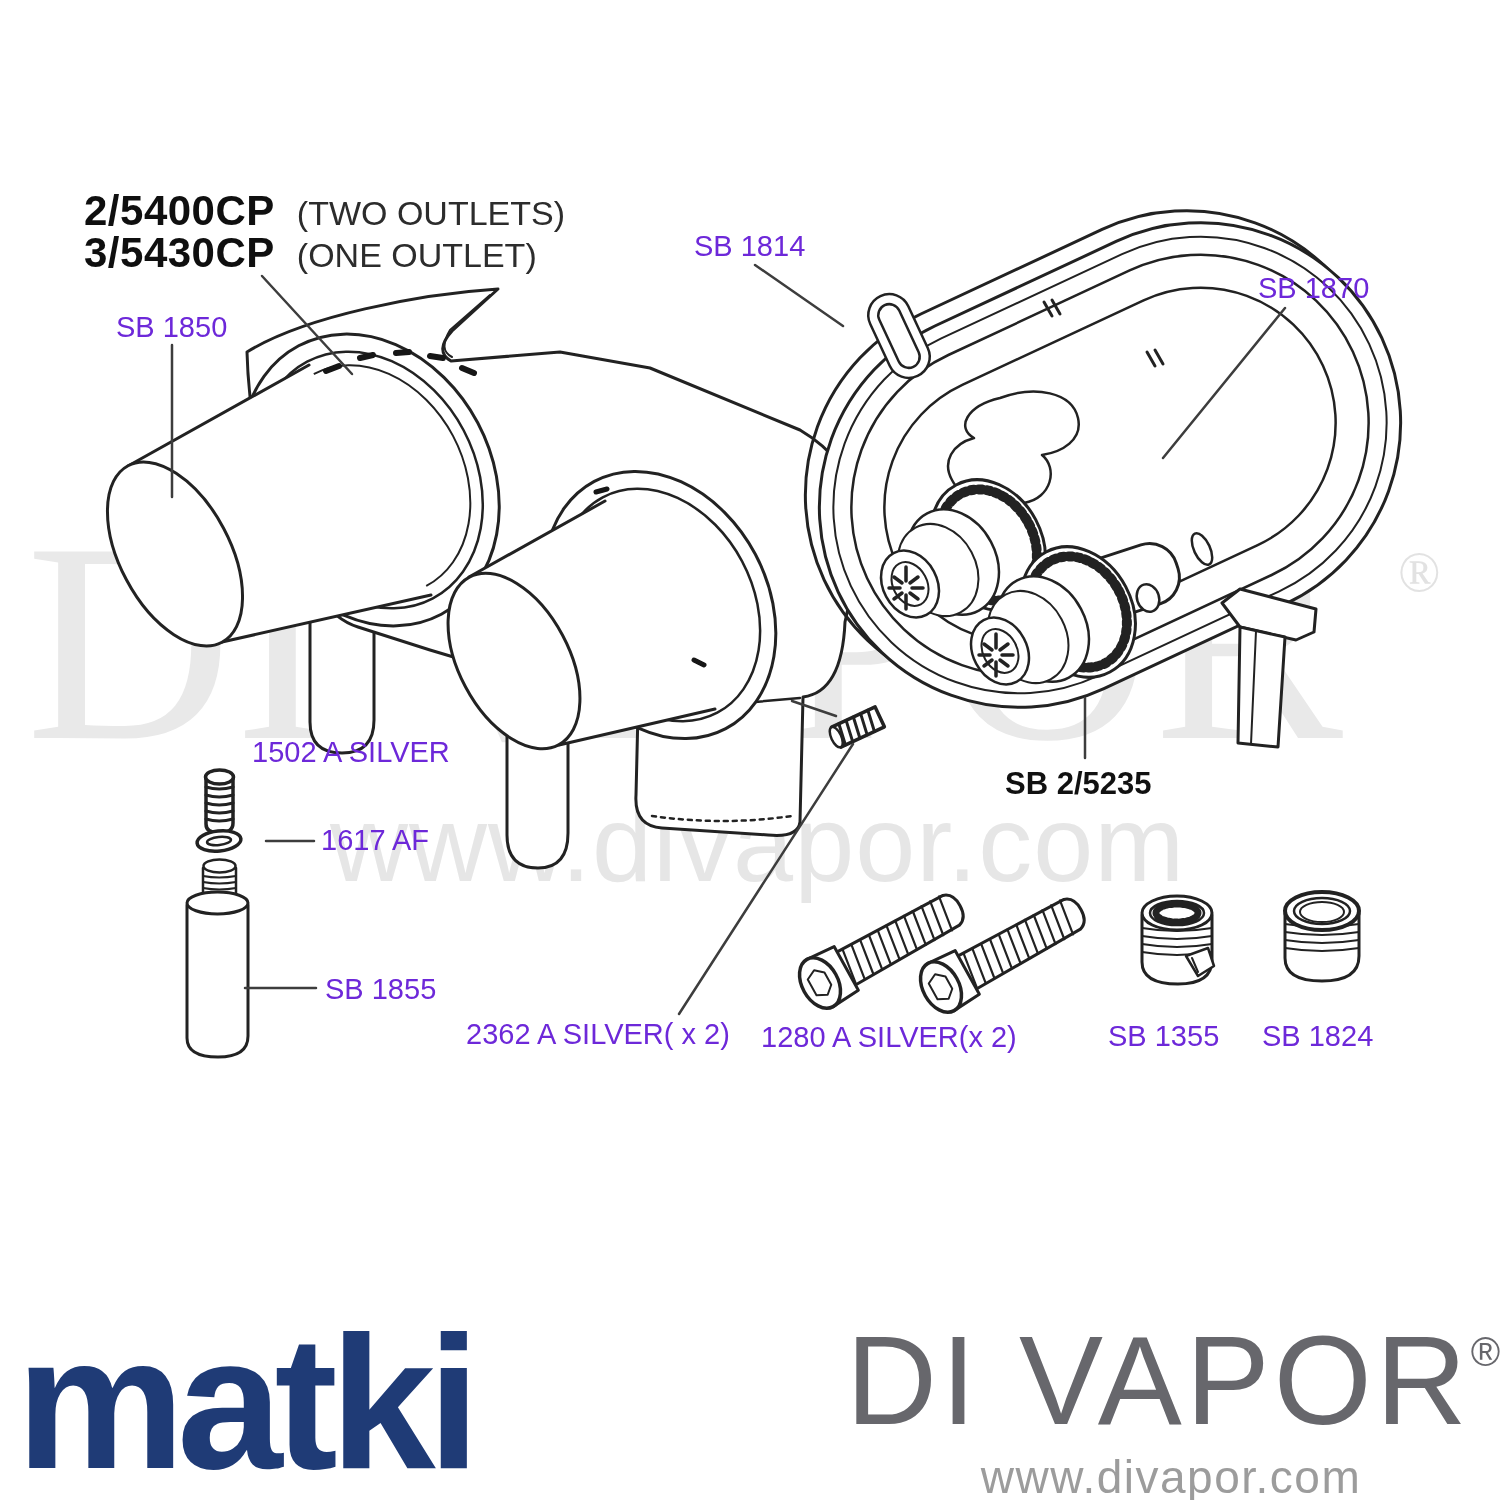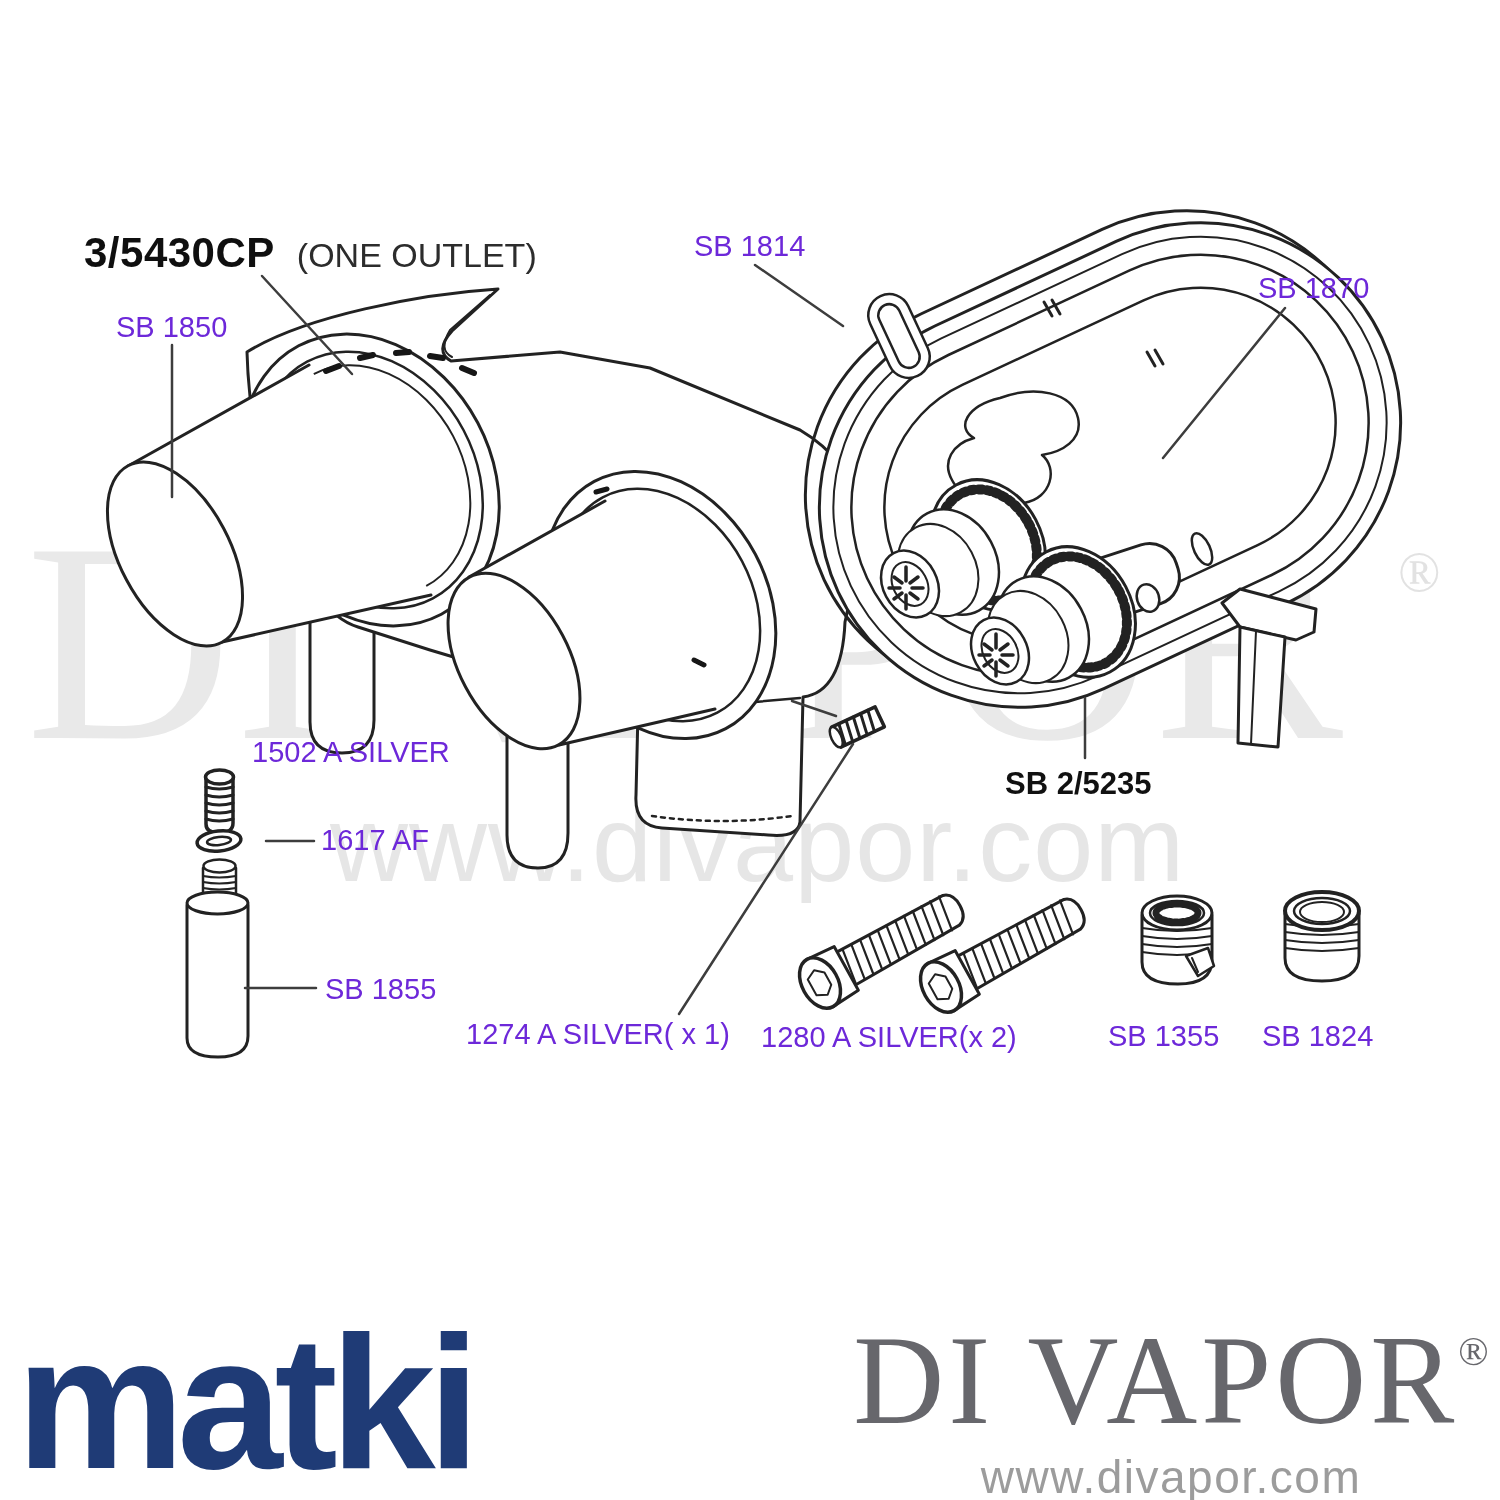--- a/index.html
+++ b/index.html
@@ -17,21 +17,21 @@
   
   .lbl{position:absolute;z-index:3;font-size:29px;color:#6d28d9;white-space:nowrap;}
   .lbl.bold{font-weight:bold;font-size:31px;color:#111;}
   .codes-row{position:absolute;z-index:3;white-space:nowrap;}
   .codes-row .code{font-weight:bold;font-size:42px;color:#0f0f0f;letter-spacing:0.5px;}
   .codes-row .variant{font-size:34px;color:#2c2c2c;margin-left:22px;}
   
   .matki{position:absolute;left:16px;top:1307px;z-index:4;font-weight:bold;font-size:190px;
          line-height:1;letter-spacing:-8px;color:#1f3b76;}
   .dv-block{position:absolute;left:846px;top:1318px;width:650px;z-index:4;text-align:center;}
-  .dv-name{font-family:Liberation Serif, serif;font-size:126px;line-height:1;
+  .dv-name{font-family:Liberation Sans, sans-serif;font-size:126px;line-height:1;
            letter-spacing:4px;color:#67676c;white-space:nowrap;}
   .dv-name sup{font-size:40px;vertical-align:58px;letter-spacing:0;}
   .dv-url{font-size:46px;color:#9c9c9c;letter-spacing:1.5px;margin-top:6px;}
 </style>
 </head>
 <body>
 
 <div id="canvas">
 
   <div class="wm-brand">DI VAPOR</div>
@@ -194,32 +194,35 @@
         <path d="M 1285,308 L 1163,458"></path>
         <path d="M 1085,698 L 1085,758"></path>
         <path d="M 266,841 L 314,841"></path>
         <path d="M 245,988 L 316,988"></path>
         <path d="M 853,744 L 679,1014"></path>
         <path d="M 792,701 L 836,716"></path>
       </g>
     </g>
   </svg>
 
+  <div class="codes-row" style="left:84px;top:187px;">
+    <span class="code">2/5400CP</span><span class="variant">(TWO OUTLETS)</span>
+  </div>
   <div class="codes-row" style="left:84px;top:229px;">
     <span class="code">3/5430CP</span><span class="variant">(ONE OUTLET)</span>
   </div>
 
   <div class="lbl" style="left:116px;top:311px;">SB 1850</div>
   <div class="lbl" style="left:694px;top:230px;">SB 1814</div>
   <div class="lbl" style="left:1258px;top:272px;">SB 1870</div>
   <div class="lbl bold" style="left:1005px;top:766px;">SB 2/5235</div>
   <div class="lbl" style="left:252px;top:736px;">1502 A SILVER</div>
   <div class="lbl" style="left:321px;top:824px;text-align:right;">1617 AF</div>
   <div class="lbl" style="left:325px;top:973px;">SB 1855</div>
-  <div class="lbl" style="left:466px;top:1018px;">1274 A SILVER( x 1)</div>
+  <div class="lbl" style="left:466px;top:1018px;">2362 A SILVER( x 2)</div>
   <div class="lbl" style="left:761px;top:1021px;">1280 A SILVER(x 2)</div>
   <div class="lbl" style="left:1108px;top:1020px;">SB 1355</div>
   <div class="lbl" style="left:1262px;top:1020px;">SB 1824</div>
 
   <div class="matki">matki</div>
 
   <div class="dv-block">
     <div class="dv-name"><span>DI VAPOR</span><sup>®</sup></div>
     <div class="dv-url">www.divapor.com</div>
   </div>

